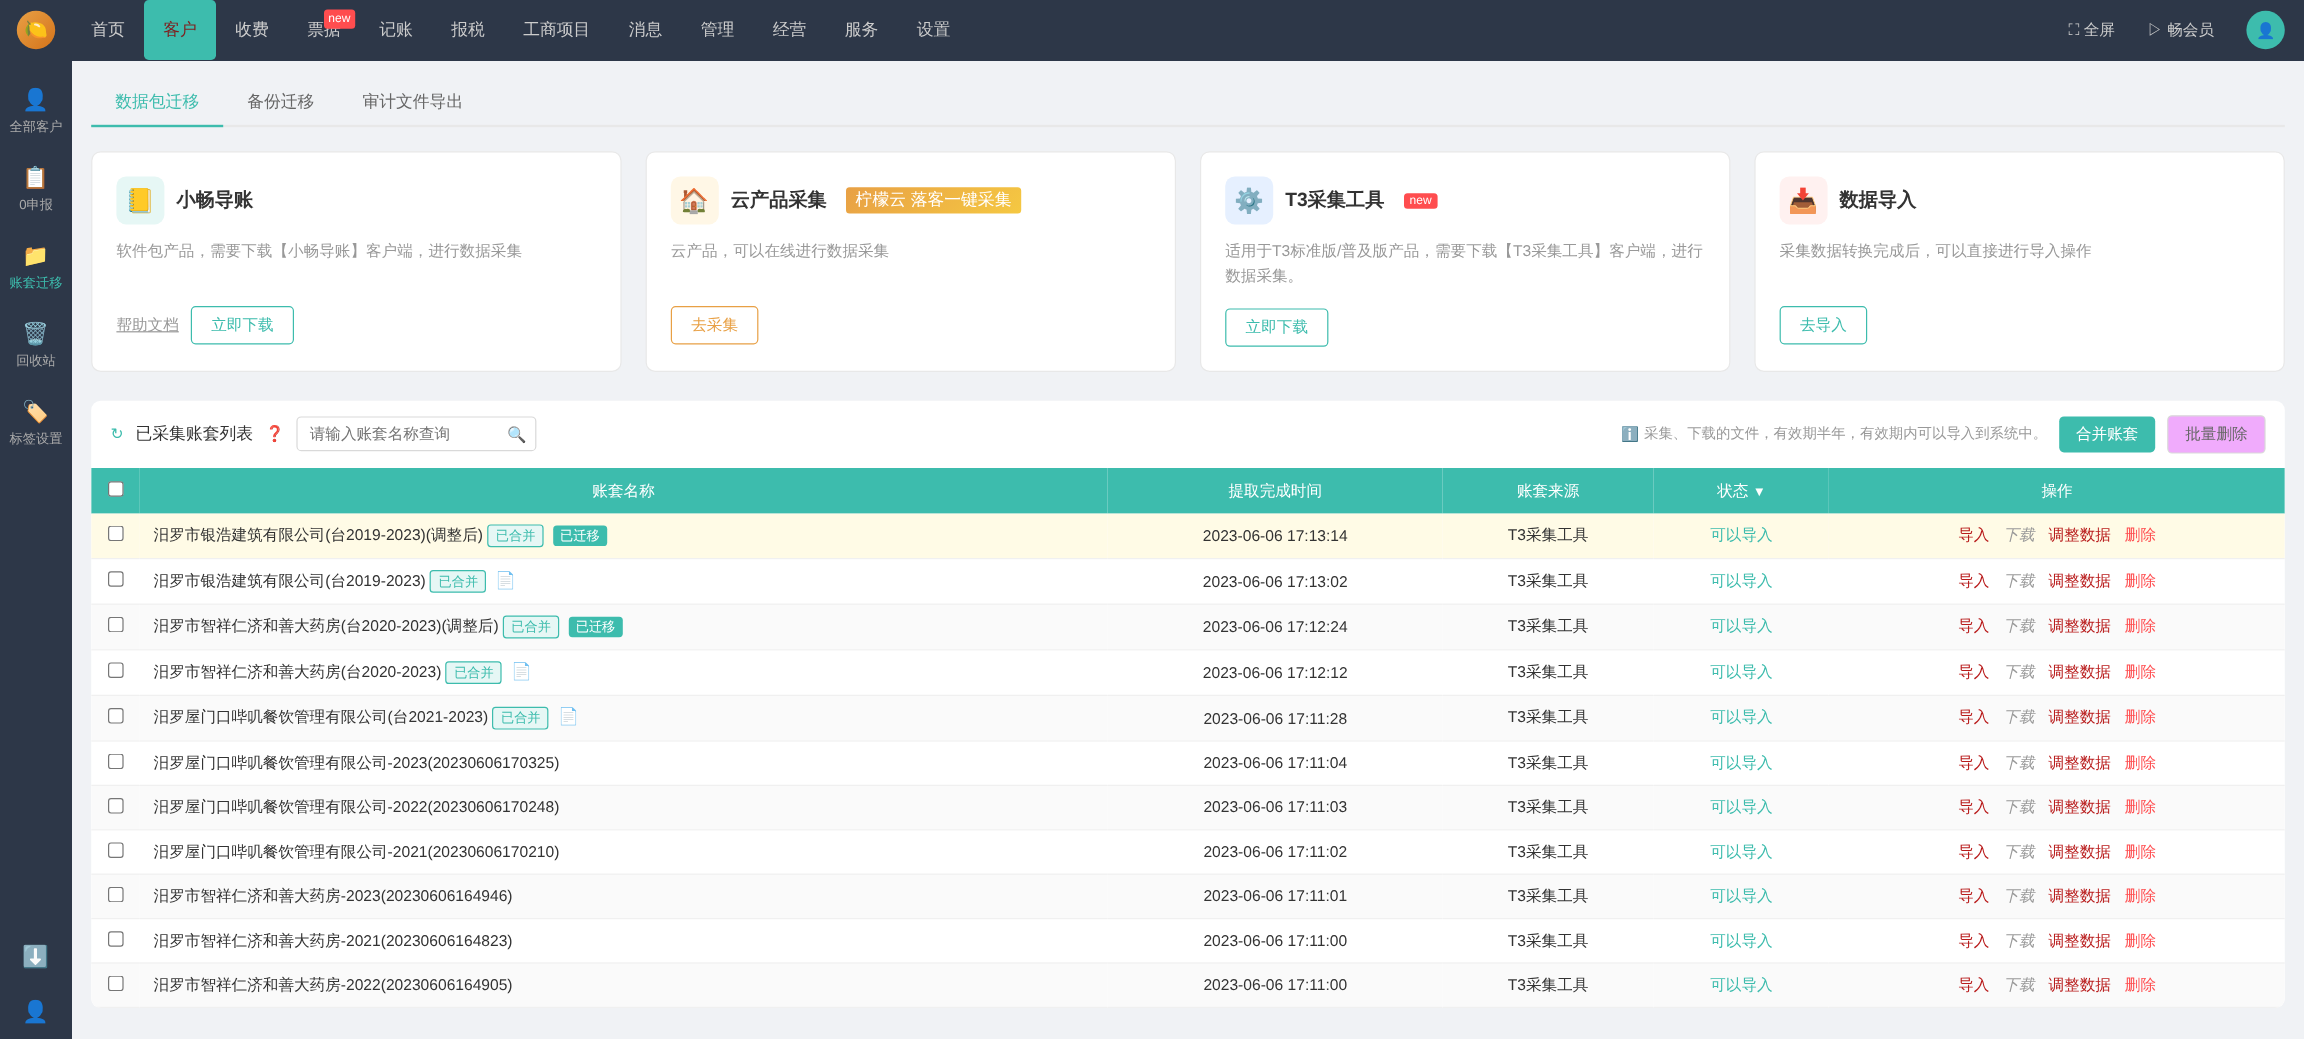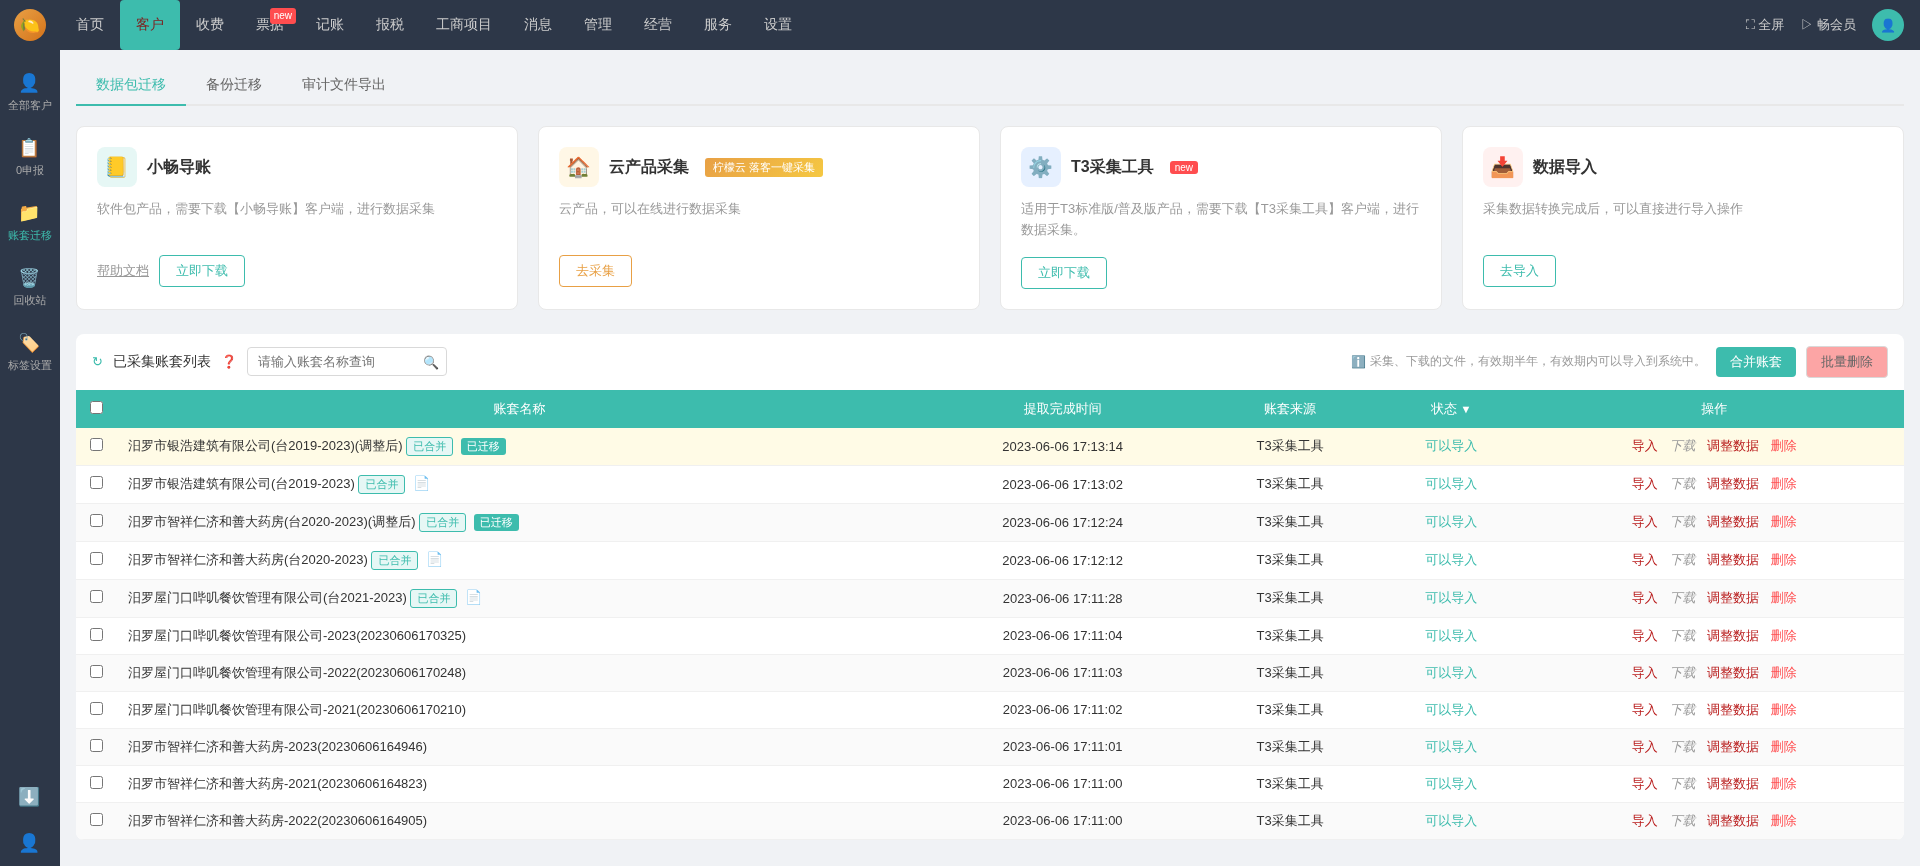--- a/index.html
+++ b/index.html
@@ -22,21 +22,21 @@
     .nav-item {
       padding: 0 16px; height: 50px; display: flex; align-items: center; color: #ccc;
       cursor: pointer; font-size: 14px; position: relative;
     }
     .nav-item.active { background: #3dbcad; color: #7f1d1d; border-radius: 4px; }
     .nav-badge {
       position: absolute; top: 8px; right: 4px;
       background: #ff4d4f; color: white; font-size: 10px; padding: 1px 4px;
       border-radius: 3px; line-height: 1.4;
     }
-    .top-nav-right { display: flex; align-items: center; gap: 16px; padding-right: 16px; color: #ccc; font-size: 13px; }
+    .top-nav-right { display: flex; align-items: center; gap: 27px; padding-right: 16px; color: #ccc; font-size: 13px; }
     .avatar { width: 32px; height: 32px; border-radius: 50%; background: #3dbcad; display: flex; align-items: center; justify-content: center; color: white; }
 
     
     .left-sidebar {
       position: fixed; top: 50px; left: 0; bottom: 0; width: 60px;
       background: #2d3748; display: flex; flex-direction: column; align-items: center; padding-top: 10px; z-index: 99;
     }
     .sidebar-item {
       width: 100%; display: flex; flex-direction: column; align-items: center;
       padding: 12px 0; color: #aaa; cursor: pointer; font-size: 11px; gap: 4px;
@@ -67,21 +67,21 @@
     .card-icon {
       width: 40px; height: 40px; border-radius: 8px; display: flex; align-items: center; justify-content: center;
       font-size: 20px;
     }
     .card-icon.green { background: #e6f7f5; color: #3dbcad; }
     .card-icon.orange { background: #fff7e6; color: #e8a045; }
     .card-icon.blue { background: #e6f0ff; color: #4096ff; }
     .card-icon.red { background: #fff1f0; color: #ff4d4f; }
     .card-title { font-size: 16px; font-weight: 600; color: #333; }
     .card-badge { background: #ff4d4f; color: white; font-size: 10px; padding: 1px 5px; border-radius: 3px; margin-left: 6px; }
-    .card-badge-orange { background: linear-gradient(135deg, #e8a045, #f5c842); color: white; font-size: 11px; padding: 2px 8px; border-radius: 3px; margin-left: 6px; }
+    .card-badge-orange { background: linear-gradient(135deg, #e8a045, #f5c842); color: white; font-size: 14px; padding: 2px 8px; border-radius: 3px; margin-left: 6px; }
     .card-desc { color: #999; font-size: 13px; line-height: 1.6; margin-bottom: 16px; min-height: 40px; }
     .card-actions { display: flex; gap: 10px; align-items: center; }
     .btn-link { color: #999; font-size: 13px; cursor: pointer; text-decoration: underline; }
     .btn-primary {
       padding: 6px 16px; border: 1px solid #3dbcad; color: #3dbcad; background: white;
       border-radius: 4px; cursor: pointer; font-size: 13px;
     }
     .btn-orange {
       padding: 6px 16px; border: 1px solid #e8a045; color: #e8a045; background: white;
       border-radius: 4px; cursor: pointer; font-size: 13px;
@@ -103,21 +103,21 @@
     .search-btn {
       position: absolute; right: 8px; top: 50%; transform: translateY(-50%);
       cursor: pointer; color: #999;
     }
     .info-text { color: #999; font-size: 12px; display: flex; align-items: center; gap: 4px; }
     .btn-merge {
       padding: 6px 14px; background: #3dbcad; color: white; border: none;
       border-radius: 4px; cursor: pointer; font-size: 13px;
     }
     .btn-batch-del {
-      padding: 6px 14px; background: #fca5a5; color: #666; border: 1px solid #d9d9d9;
+      padding: 6px 14px; background: #f0abfc; color: #666; border: 1px solid #d9d9d9;
       border-radius: 4px; cursor: pointer; font-size: 13px;
     }
 
     
     table { width: 100%; border-collapse: collapse; }
     thead tr { background: #3dbcad; color: white; }
     thead th { padding: 10px 12px; text-align: center; font-weight: 500; font-size: 13px; }
     tbody tr { border-bottom: 1px solid #f0f0f0; }
     tbody tr:nth-child(odd) { background: #fafafa; }
     tbody tr:first-child { background: #fffbe6; }

